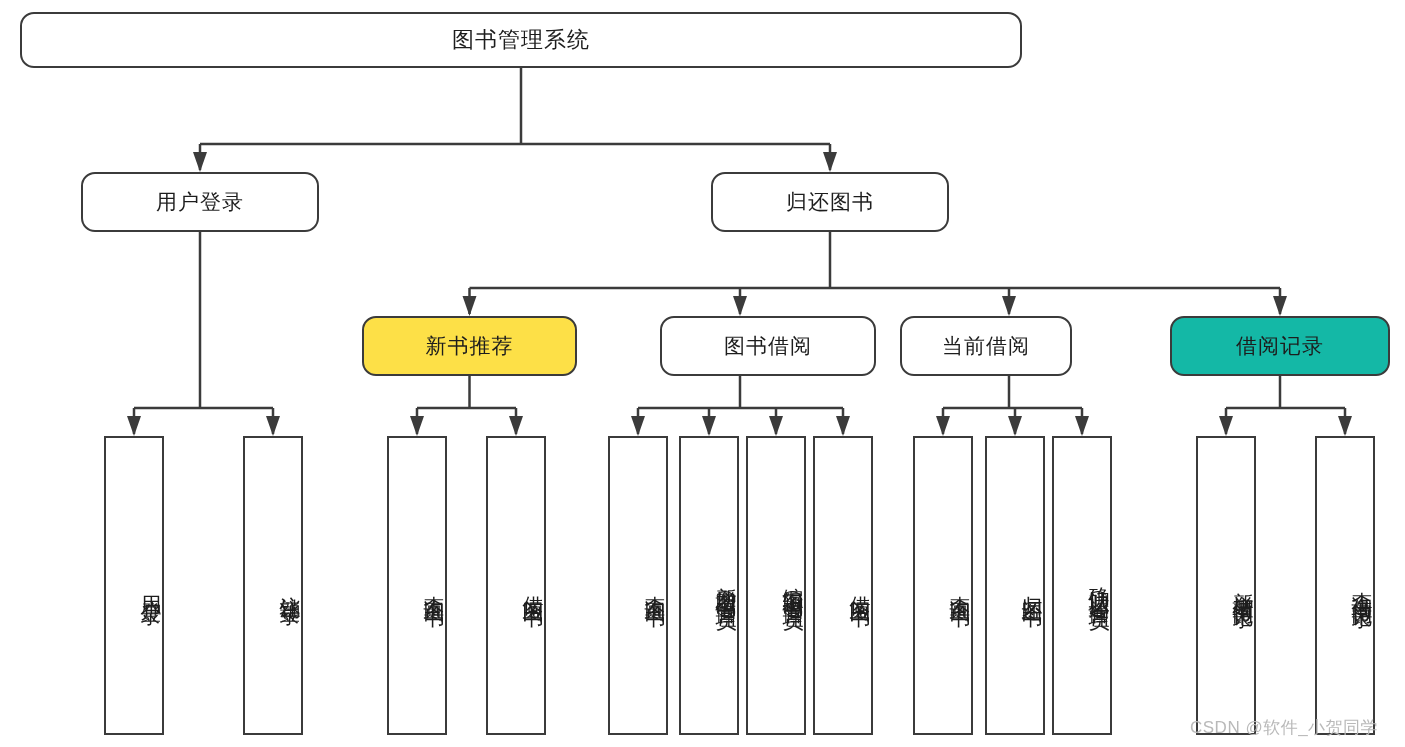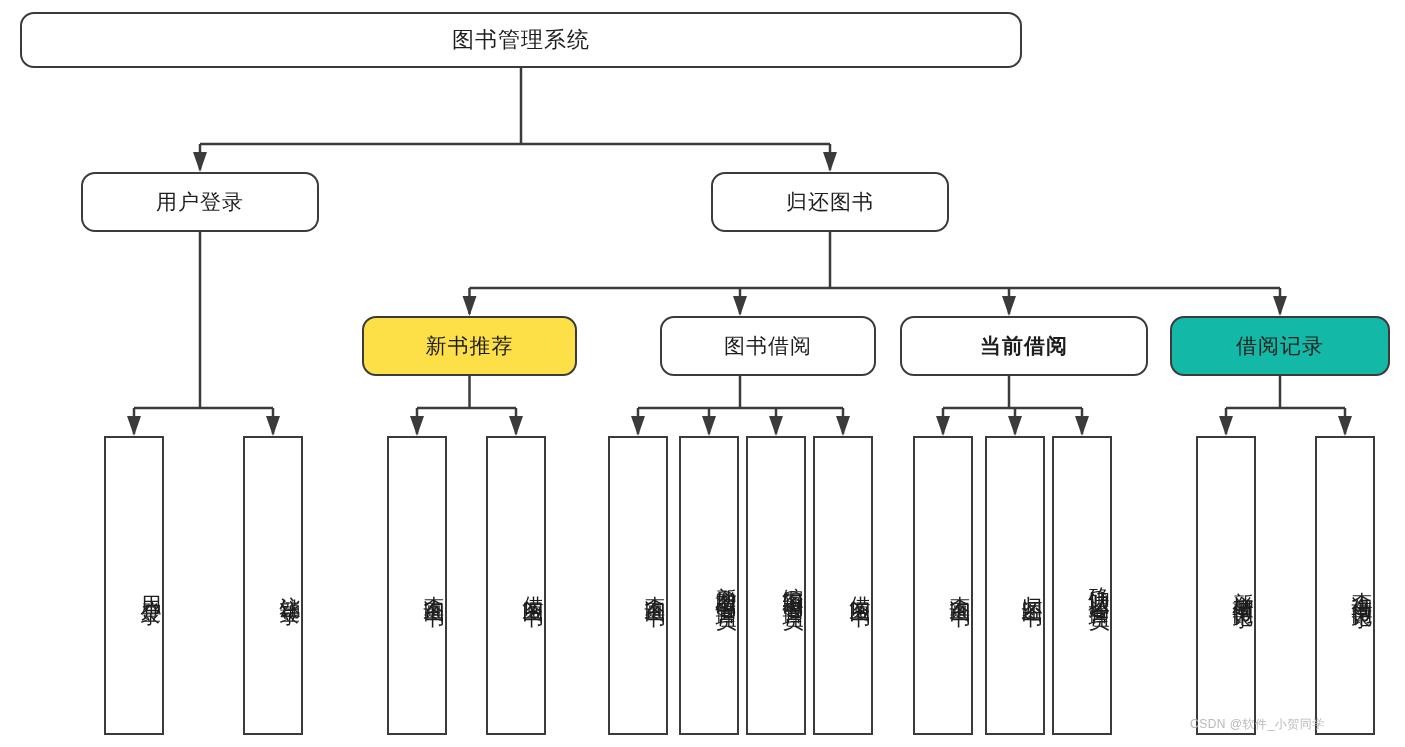--- a/index.html
+++ b/index.html
@@ -56,21 +56,21 @@
   .node.v > .vtext {
     writing-mode: vertical-rl;
     text-orientation: upright;
     white-space: nowrap;
   }
   .node.title {
     font-size: 22px;
   }
   .watermark {
     position: absolute;
-    font-size: 12px;
+    font-size: 17px;
     color: #b9b9b9;
     white-space: nowrap;
     letter-spacing: 0.5px;
     pointer-events: none;
   }
 </style>
 </head>
 <body>
 
 <div id="stage">
@@ -137,21 +137,21 @@
       </div>
       <div class="node h" style="left: 711px; top: 172px; width: 238px; height: 60px; border-color: rgb(59, 59, 59); background: rgb(255, 255, 255); color: rgb(29, 29, 29);">
         <span>归还图书</span>
       </div>
       <div class="node h" style="left: 362px; top: 316px; width: 215px; height: 60px; border-color: rgb(59, 59, 59); background: #fde047; color: rgb(29, 29, 29);">
         <span>新书推荐</span>
       </div>
       <div class="node h" style="left: 632px; top: 316px; width: 216px; height: 60px; border-color: rgb(59, 59, 59); background: rgb(255, 255, 255); color: rgb(29, 29, 29); margin-left: 28px;">
         <span>图书借阅</span>
       </div>
-      <div class="node h" style="left: 900px; top: 316px; width: 248px; height: 60px; border-color: rgb(59, 59, 59); background: rgb(255, 255, 255); color: rgb(29, 29, 29); font-weight: bold;">
+      <div class="node h" style="left: 900px; top: 316px; width: 172px; height: 60px; border-color: rgb(59, 59, 59); background: rgb(255, 255, 255); color: rgb(29, 29, 29);">
         <span>当前借阅</span>
       </div>
       <div class="node h" style="left: 1170px; top: 316px; width: 220px; height: 60px; border-color: rgb(59, 59, 59); background: #14b8a6; color: rgb(29, 29, 29);">
         <span>借阅记录</span>
       </div>
       <div class="node v" style="left: 104px; top: 436px; width: 60px; height: 299px; border-color: rgb(59, 59, 59); background: rgb(255, 255, 255); color: rgb(29, 29, 29);">
         <span class="vtext">用户登录</span>
       </div>
       <div class="node v" style="left: 243px; top: 436px; width: 60px; height: 299px; border-color: rgb(59, 59, 59); background: rgb(255, 255, 255); color: rgb(29, 29, 29);">
         <span class="vtext">注销登录</span>

